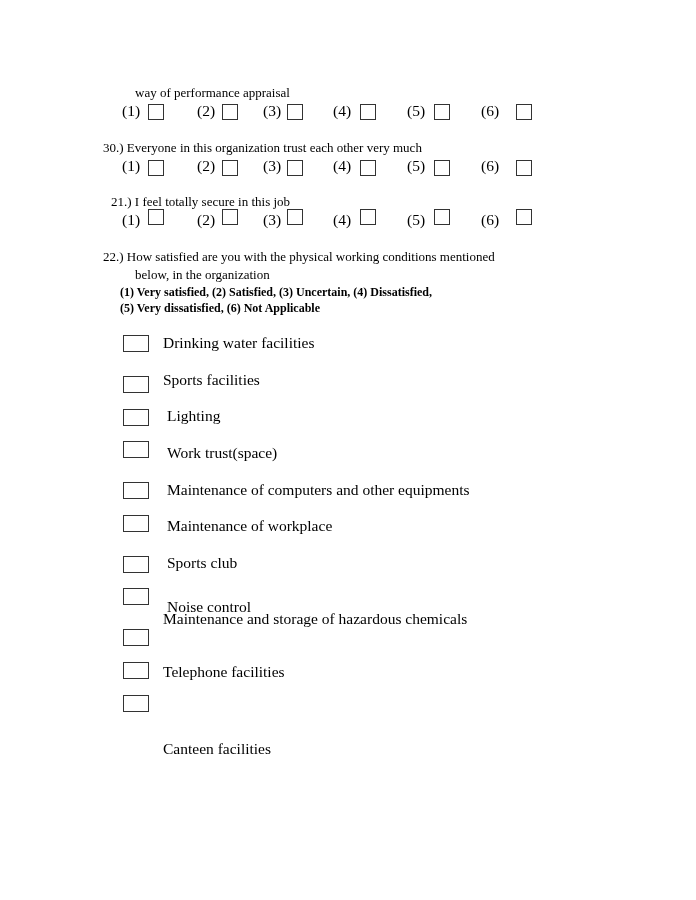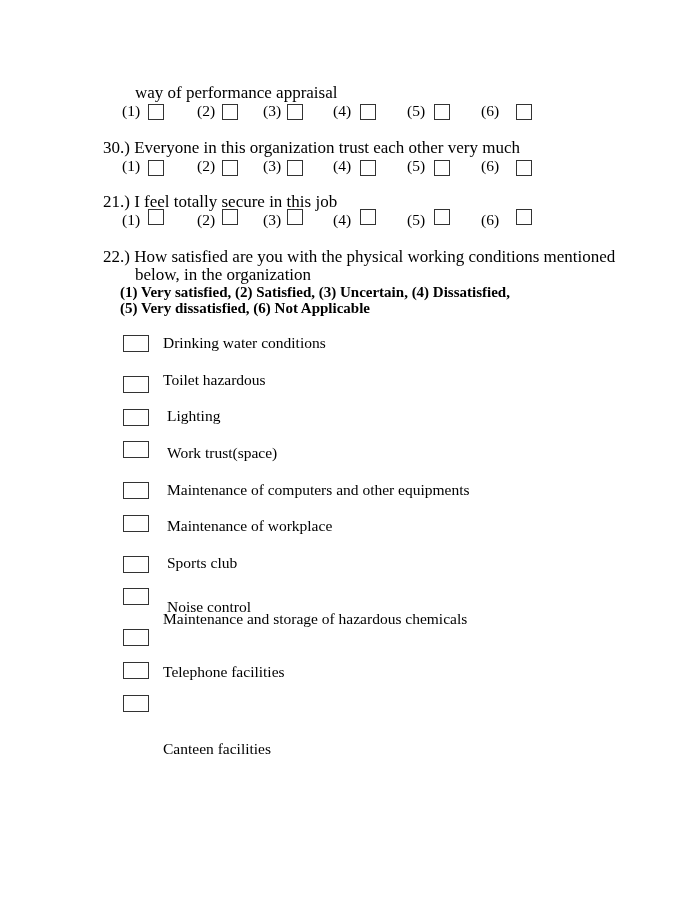--- a/index.html
+++ b/index.html
@@ -9,31 +9,31 @@
     }
     body {
       width: 696px;
       height: 900px;
       position: relative;
       overflow: hidden;
       font-family: "Liberation Serif", "DejaVu Serif", serif;
       color: #000000;
     }
     .abs { position: absolute; white-space: nowrap; }
-    .qtext { font-size: 17px; line-height: 18px; }
+    .qtext { font-size: 13px; line-height: 18px; }
     .opt-label { font-size: 15.5px; line-height: 18px; }
     .box {
       position: absolute;
       width: 16px;
       height: 16px;
       border: 1px solid #333333;
       box-sizing: border-box;
       background: #ffffff;
     }
-    .legend { font-size: 15px; font-weight: bold; line-height: 16px; }
+    .legend { font-size: 12px; font-weight: bold; line-height: 16px; }
     .item-box {
       position: absolute;
       width: 26px;
       height: 17px;
       border: 1px solid #333333;
       box-sizing: border-box;
       background: #ffffff;
     }
     .item-label { font-size: 15.5px; line-height: 18px; }
   </style>
@@ -70,21 +70,21 @@
     <span class="abs opt-label" style="left:333px; top:157px;">(4)</span>
     <div class="box" style="left:360px; top:160px;"></div>
     <span class="abs opt-label" style="left:407px; top:157px;">(5)</span>
     <div class="box" style="left:434px; top:160px;"></div>
     <span class="abs opt-label" style="left:481px; top:157px;">(6)</span>
     <div class="box" style="left:516px; top:160px;"></div>
   </div>
 </div>
 
 <div>
-  <div class="abs qtext" style="left:103px; top:193px;">21.) I feel totally secure in this job</div>
+  <div class="abs qtext" style="left:111px; top:193px;">21.) I feel totally secure in this job</div>
   <div>
     <span class="abs opt-label" style="left:122px; top:211px;">(1)</span>
     <div class="box" style="left:148px; top:209px;"></div>
     <span class="abs opt-label" style="left:197px; top:211px;">(2)</span>
     <div class="box" style="left:222px; top:209px;"></div>
     <span class="abs opt-label" style="left:263px; top:211px;">(3)</span>
     <div class="box" style="left:287px; top:209px;"></div>
     <span class="abs opt-label" style="left:333px; top:211px;">(4)</span>
     <div class="box" style="left:360px; top:209px;"></div>
     <span class="abs opt-label" style="left:407px; top:211px;">(5)</span>
@@ -96,25 +96,25 @@
 
 <div>
   <div class="abs qtext" style="left:103px; top:248px;">22.) How satisfied are you with the physical working conditions mentioned</div>
   <div class="abs qtext" style="left:135px; top:266px;">below, in the organization</div>
   <div class="abs legend" style="left:120px; top:284px;">(1)  Very satisfied, (2) Satisfied, (3) Uncertain, (4) Dissatisfied,</div>
   <div class="abs legend" style="left:120px; top:300px;">(5) Very dissatisfied, (6) Not Applicable</div>
 
   <div>
     <div>
       <div class="item-box" style="left:123px; top:335px;"></div>
-      <span class="abs item-label" style="left:163px; top:334px;">Drinking water conditions</span>
+      <span class="abs item-label" style="left:163px; top:334px;">Drinking water facilities</span>
     </div>
     <div>
       <div class="item-box" style="left:123px; top:376px;"></div>
-      <span class="abs item-label" style="left:163px; top:371px;">Toilet hazardous</span>
+      <span class="abs item-label" style="left:163px; top:371px;">Sports facilities</span>
     </div>
     <div>
       <div class="item-box" style="left:123px; top:409px;"></div>
       <span class="abs item-label" style="left:167px; top:407px;">Lighting</span>
     </div>
     <div>
       <div class="item-box" style="left:123px; top:441px;"></div>
       <span class="abs item-label" style="left:167px; top:444px;">Work trust(space)</span>
     </div>
     <div>

